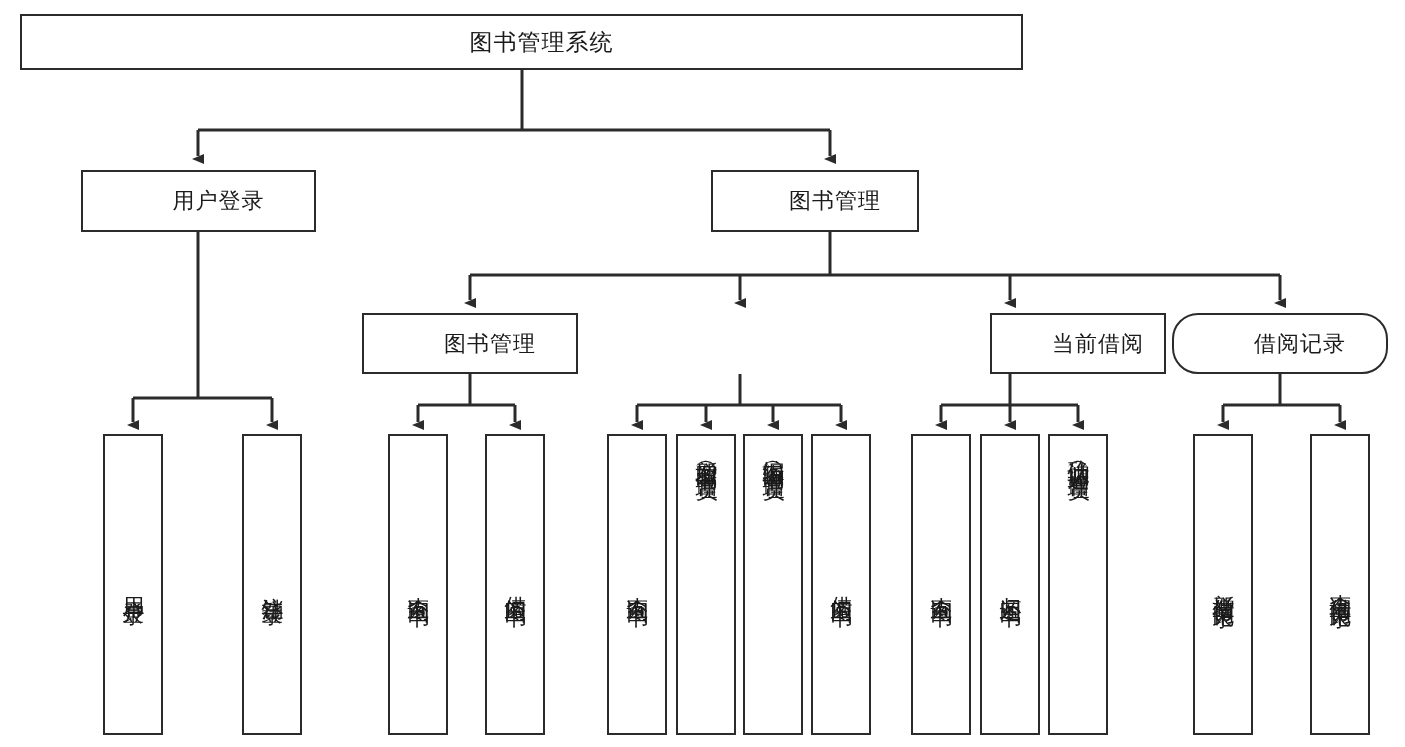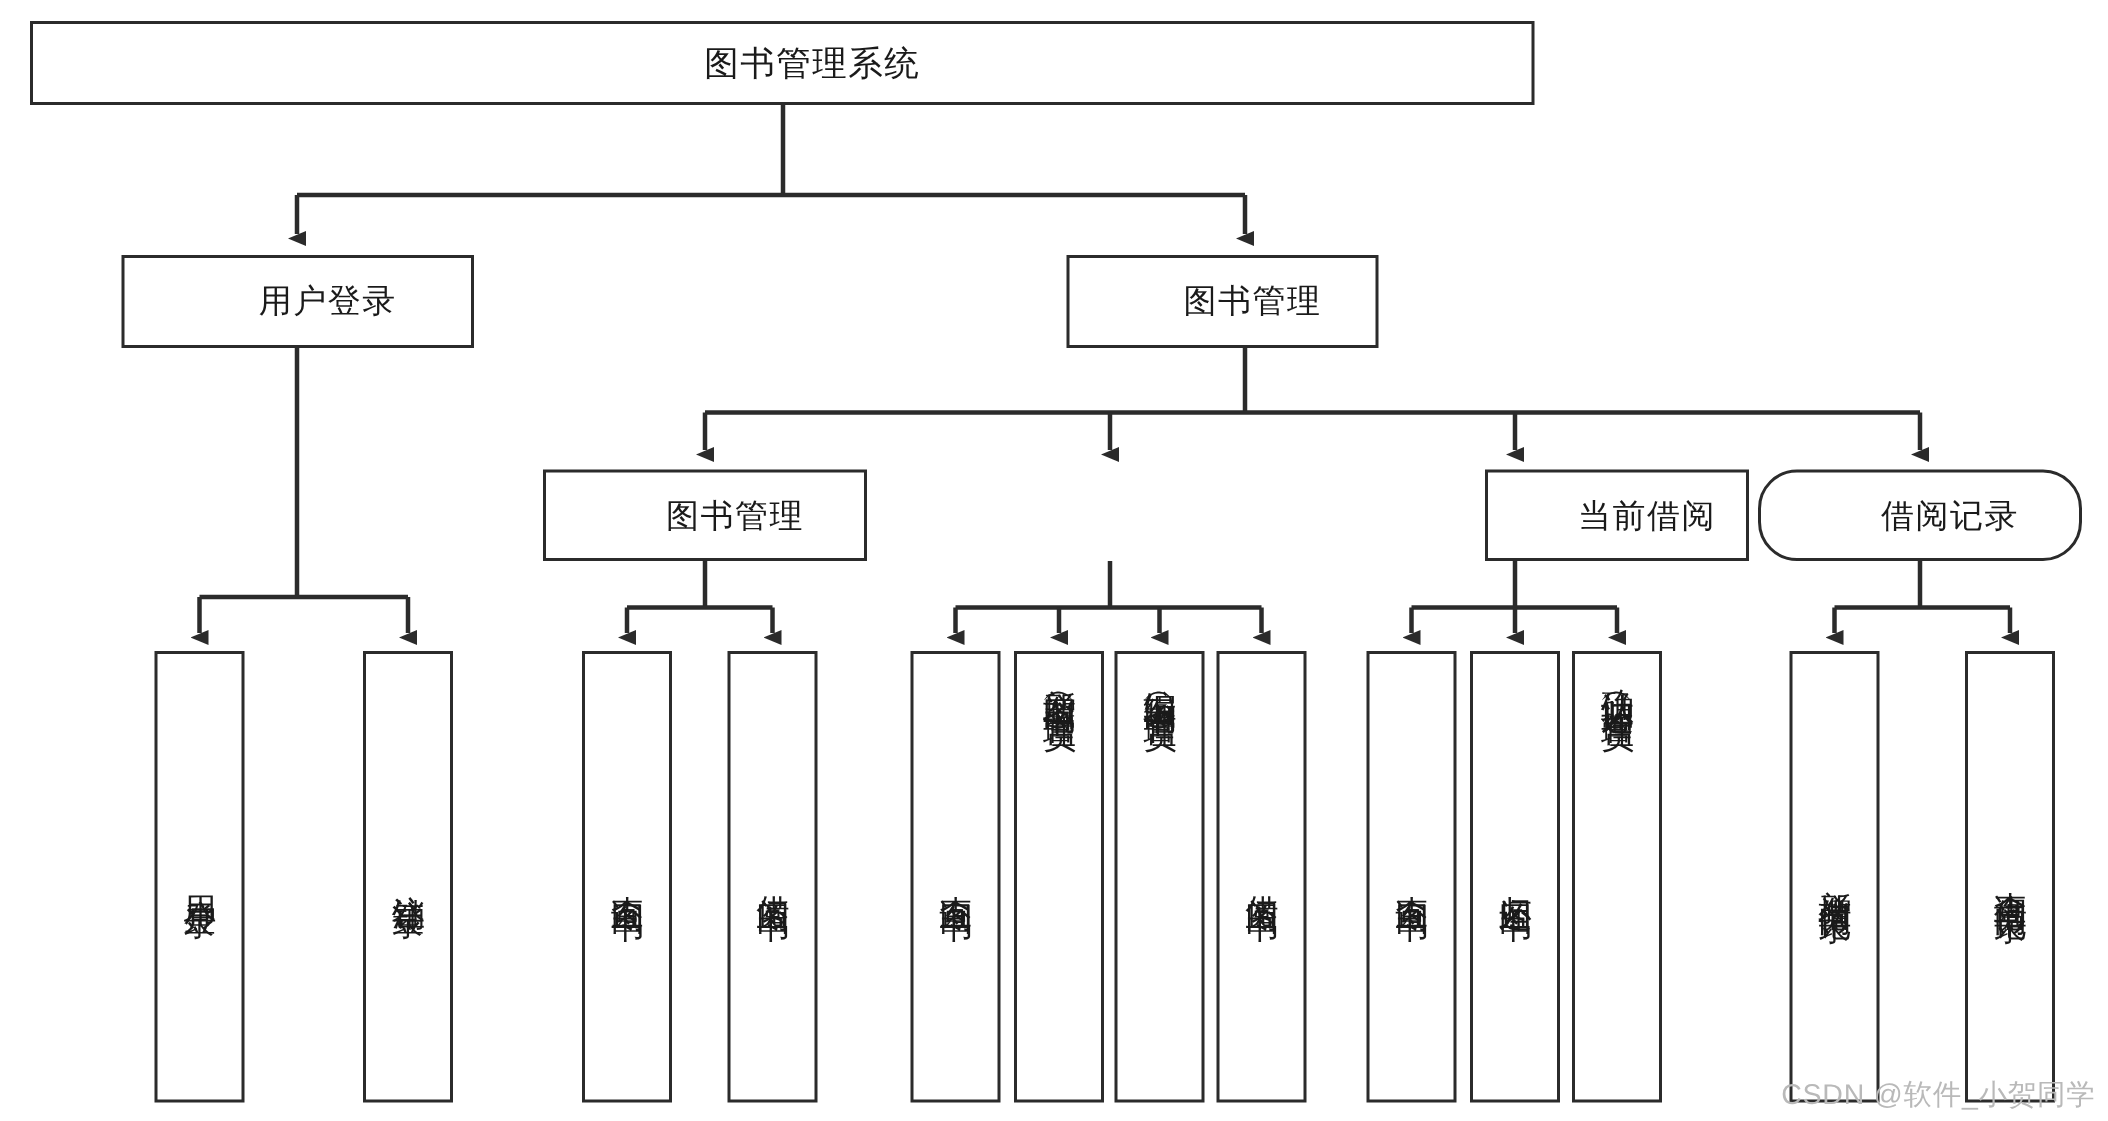--- a/index.html
+++ b/index.html
@@ -216,15 +216,14 @@
     <div class="leaf-inner">
       <span class="vtext">新增借阅记录</span>
     </div>
   </div>
   <div class="node leaf" style="left:1310px; top:434px; width:60px; height:301px;">
     <div class="leaf-inner">
       <span class="vtext">查询借阅记录</span>
     </div>
   </div>
 
-  <div class="watermark">CSDN @软件_小贺同学</div>
 
 </div>
 
 </body></html>

